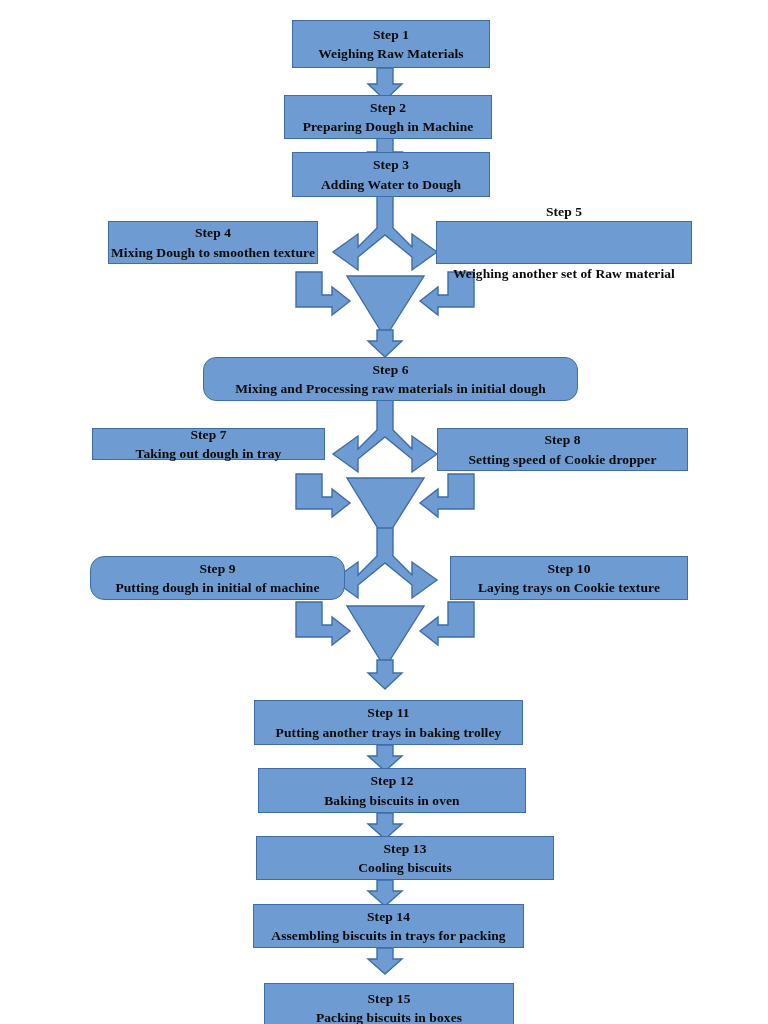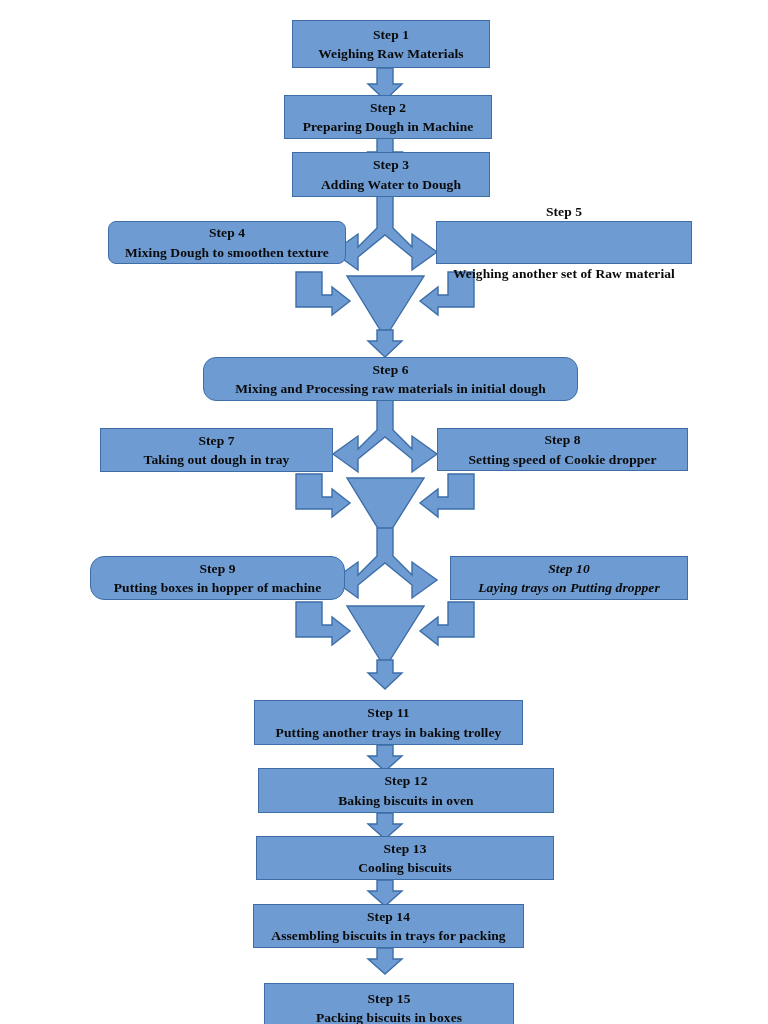--- a/index.html
+++ b/index.html
@@ -124,61 +124,61 @@
   <div class="step-box" style="left:284px; top:95px; width:208px; height:44px;">
     <span class="step-num">Step 2</span>
     <span class="step-title">Preparing Dough in Machine</span>
   </div>
 
   <div class="step-box" style="left:292px; top:152px; width:198px; height:45px;">
     <span class="step-num">Step 3</span>
     <span class="step-title">Adding Water to Dough</span>
   </div>
 
-  <div class="step-box" style="left:108px; top:221px; width:238px; height:43px;border-radius:8px;">
+  <div class="step-box" style="left:108px; top:221px; width:210px; height:43px;">
     <span class="step-num">Step 4</span>
     <span class="step-title">Mixing Dough to smoothen texture</span>
   </div>
 
   <div class="step-box" style="left:436px; top:221px; width:256px; height:43px;gap:42px;">
     <span class="step-num">Step 5</span>
     <span class="step-title">Weighing another set of Raw material</span>
   </div>
 
   <div class="step-box" style="left:203px; top:357px; width:375px; height:44px;border-radius:13px;">
     <span class="step-num">Step 6</span>
     <span class="step-title">Mixing and Processing raw materials in initial dough</span>
   </div>
 
-  <div class="step-box" style="left:100px; top:428px; width:233px; height:44px;">
+  <div class="step-box" style="left:92px; top:428px; width:233px; height:32px;">
     <span class="step-num">Step 7</span>
     <span class="step-title">Taking out dough in tray</span>
   </div>
 
   <div class="step-box" style="left:437px; top:428px; width:251px; height:43px;">
     <span class="step-num">Step 8</span>
     <span class="step-title">Setting speed of Cookie dropper</span>
   </div>
 
   <div class="step-box" style="left:90px; top:556px; width:255px; height:44px;border-radius:14px;">
     <span class="step-num">Step 9</span>
-    <span class="step-title">Putting boxes in hopper of machine</span>
+    <span class="step-title">Putting dough in initial of machine</span>
   </div>
 
-  <div class="step-box" style="left:450px; top:556px; width:238px; height:44px;font-style:italic;">
+  <div class="step-box" style="left:450px; top:556px; width:238px; height:44px;">
     <span class="step-num">Step 10</span>
-    <span class="step-title">Laying trays on Putting dropper</span>
+    <span class="step-title">Laying trays on Cookie texture</span>
   </div>
 
   <div class="step-box" style="left:254px; top:700px; width:269px; height:45px;">
     <span class="step-num">Step 11</span>
     <span class="step-title">Putting another trays in baking trolley</span>
   </div>
 
-  <div class="step-box" style="left:258px; top:768px; width:296px; height:45px;">
+  <div class="step-box" style="left:258px; top:768px; width:268px; height:45px;">
     <span class="step-num">Step 12</span>
     <span class="step-title">Baking biscuits in oven</span>
   </div>
 
   <div class="step-box" style="left:256px; top:836px; width:298px; height:44px;">
     <span class="step-num">Step 13</span>
     <span class="step-title">Cooling biscuits</span>
   </div>
 
   <div class="step-box" style="left:253px; top:904px; width:271px; height:44px;">

